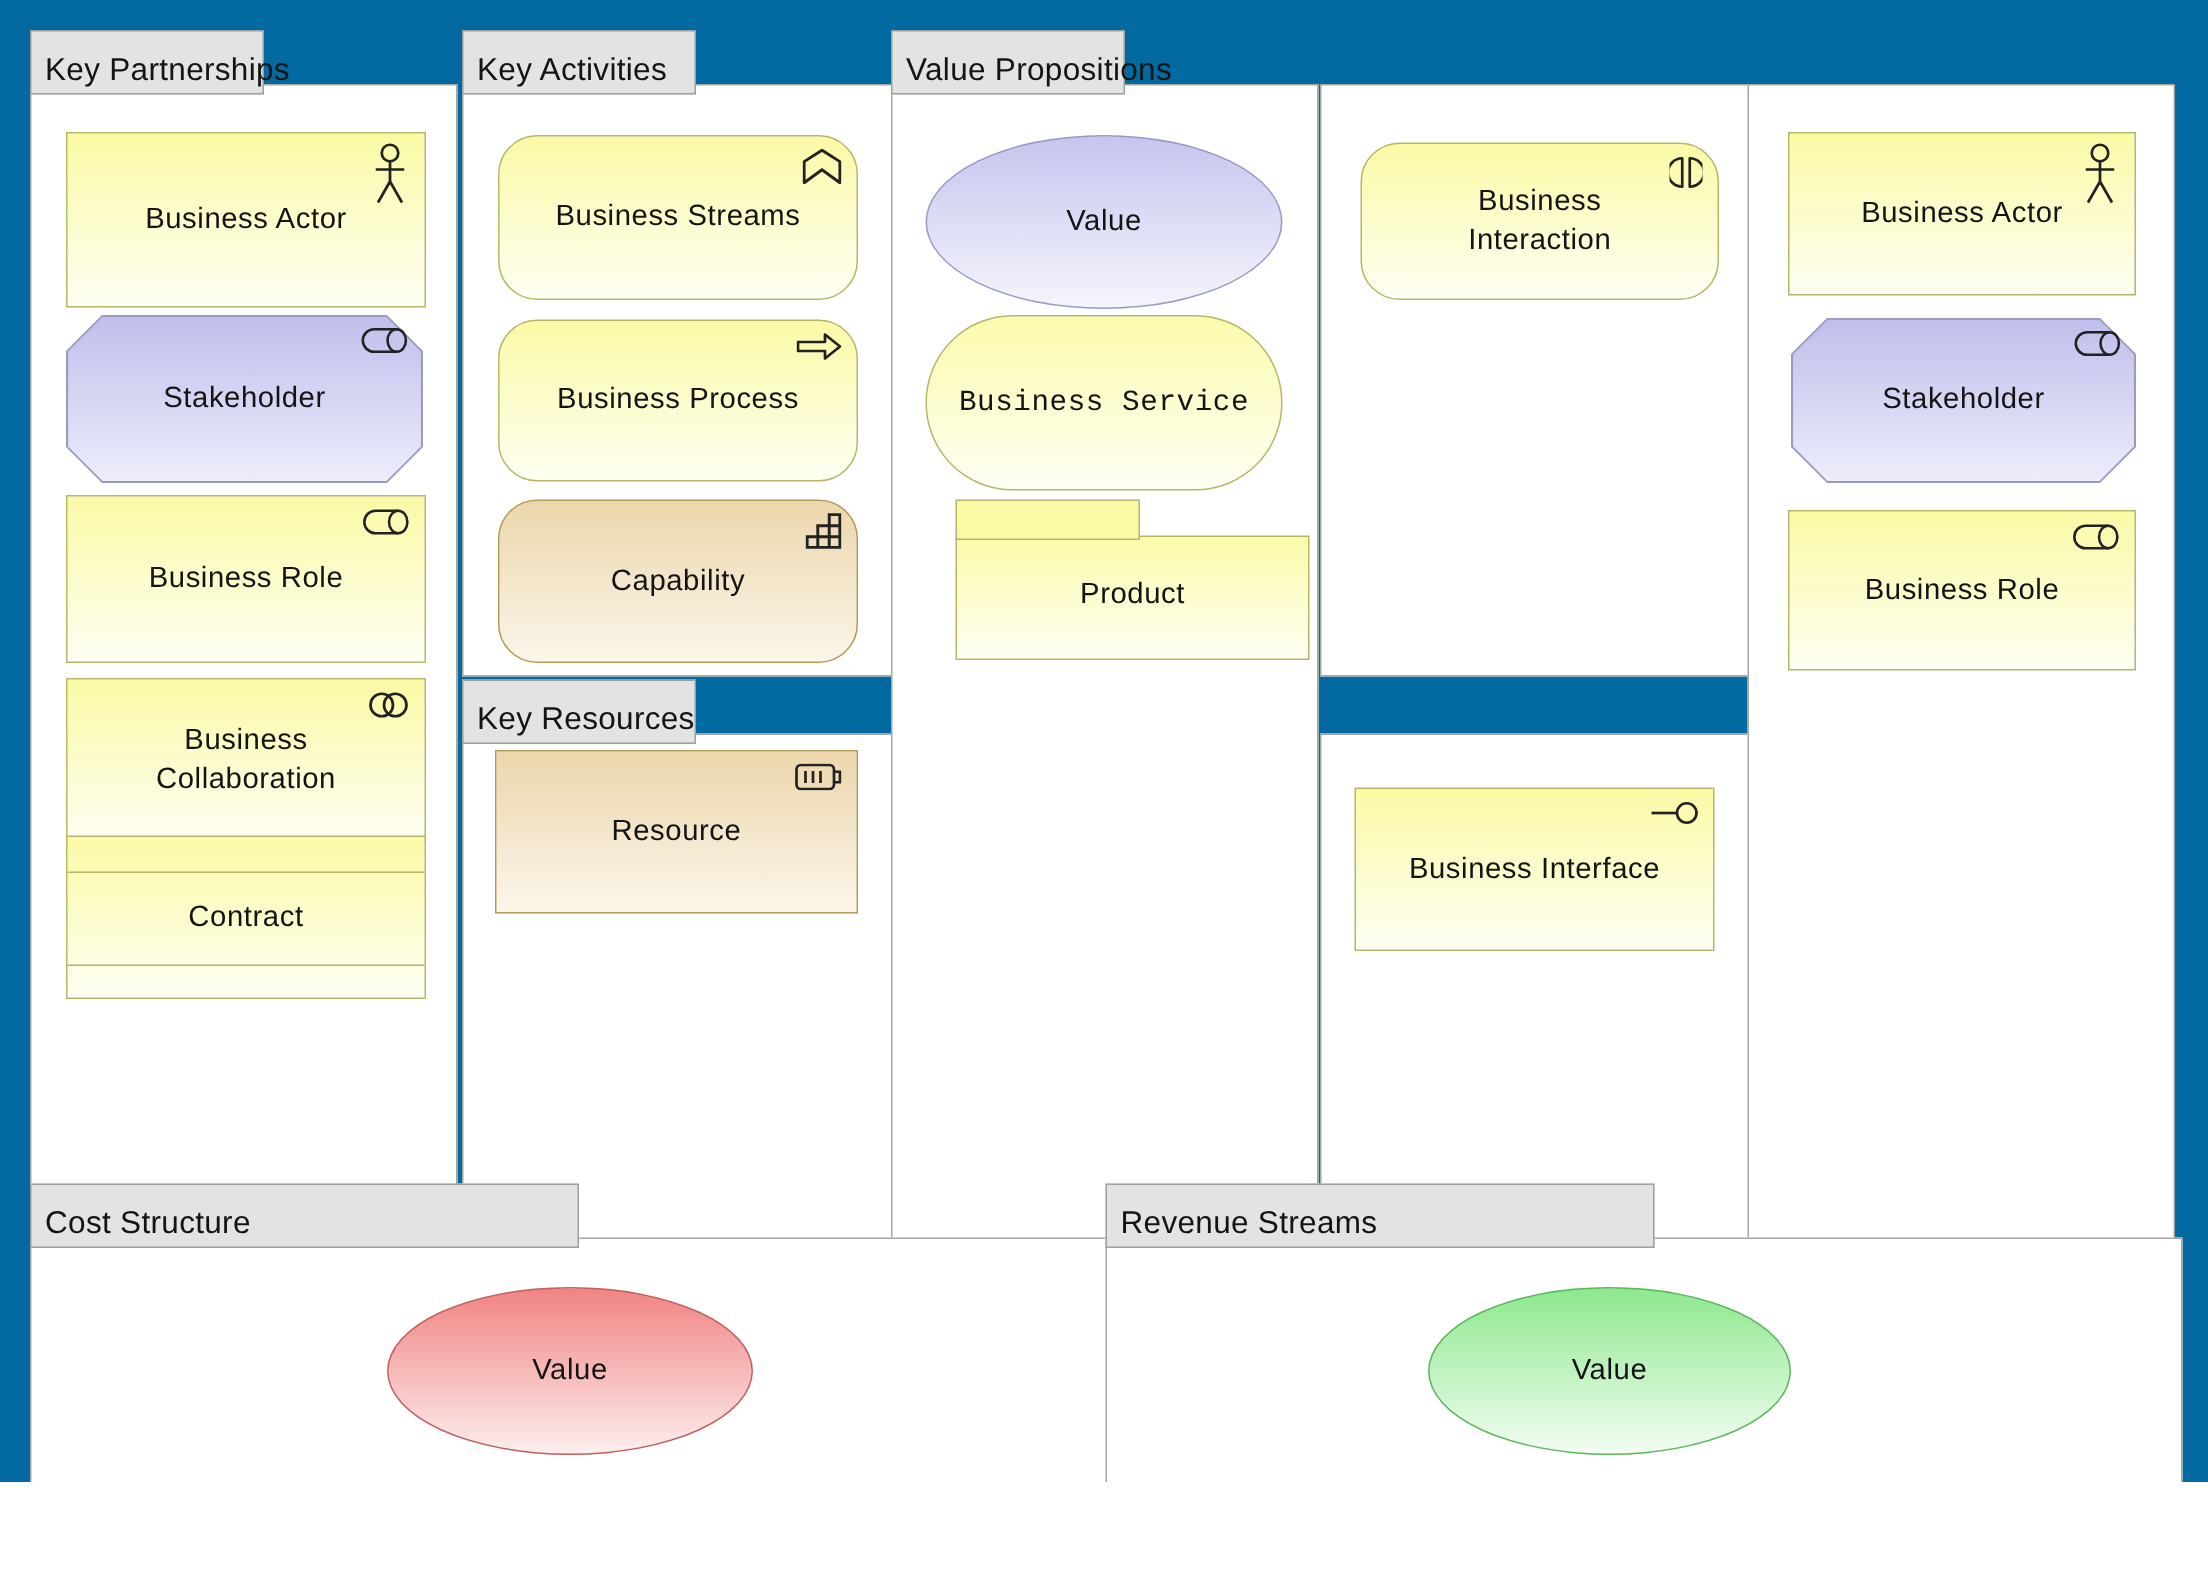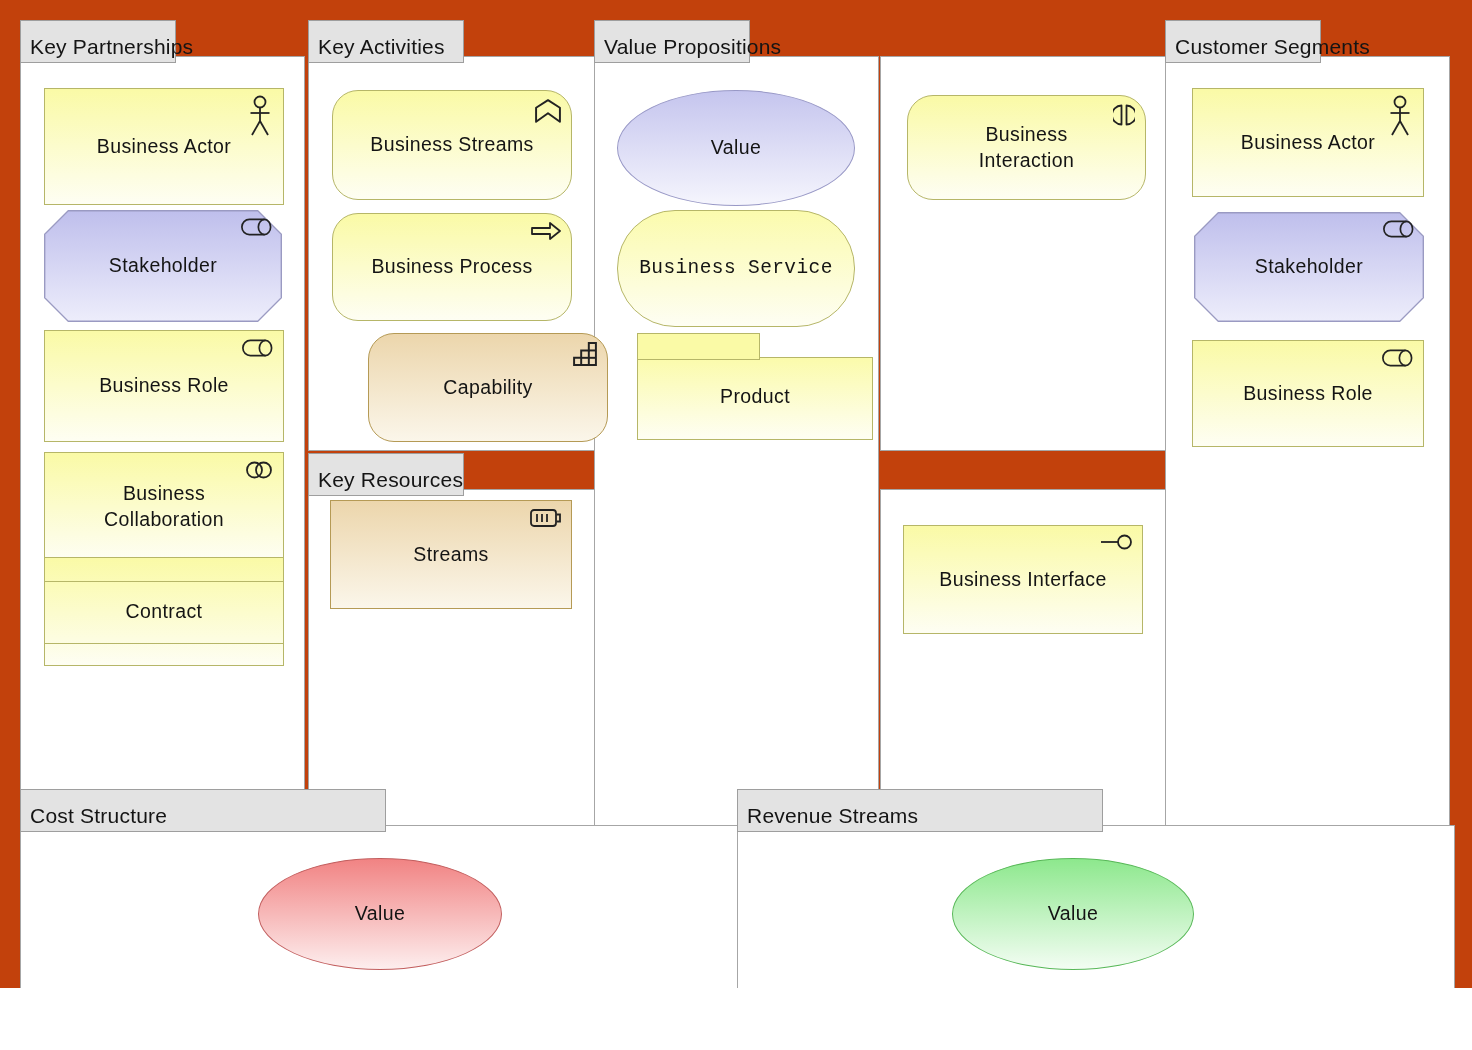--- a/index.html
+++ b/index.html
@@ -1,37 +1,37 @@
 <!DOCTYPE html>
 <html><head>
 <meta charset="utf-8">
 <style>
   html,body{margin:0;padding:0;background:#ffffff;}
-  .canvas{position:relative;width:1472px;height:988px;background:#c2410c;overflow:hidden;
+  .canvas{position:relative;width:1472px;height:988px;background:#0369a1;overflow:hidden;
           font-family:"Liberation Sans","DejaVu Sans",sans-serif;color:#141414;}
 
   
   .group{position:absolute;background:#ffffff;border:1.4px solid #a6a6a6;z-index:1;}
 
   
   .tab{position:absolute;height:36px;background:#e3e3e3;border:1.4px solid #9e9e9e;
        display:flex;align-items:flex-end;padding:0 0 5px 9px;font-size:21px;
        white-space:nowrap;z-index:3;line-height:1;letter-spacing:.01em;}
 
   
   .node{position:absolute;display:flex;align-items:center;justify-content:center;
         text-align:center;font-size:19.5px;letter-spacing:.02em;z-index:2;line-height:1.3;}
   .label{position:relative;z-index:2;}
 
   
   .ysq{background:linear-gradient(180deg,#fafaa6 0%,#fefef3 100%);border:1.3px solid #b6b668;}
   .yround{background:linear-gradient(180deg,#fafaa6 0%,#fefef3 100%);border:1.3px solid #b6b668;border-radius:26px;}
   .pill{background:linear-gradient(180deg,#fbfbad 0%,#fefef3 100%);border:1.3px solid #b6b668;border-radius:58px;font-family:Liberation Mono, monospace;}
   .tansq{background:linear-gradient(180deg,#ecd6ac 0%,#fbf6ea 100%);border:1.3px solid #b59a55;}
-  .tanround{background:linear-gradient(180deg,#ecd6ac 0%,#fbf6ea 100%);border:1.3px solid #b59a55;border-radius:26px;margin-left:36px;}
+  .tanround{background:linear-gradient(180deg,#ecd6ac 0%,#fbf6ea 100%);border:1.3px solid #b59a55;border-radius:26px;}
   .val-blue{background:linear-gradient(180deg,#c5c5ee 0%,#f5f5fd 100%);border:1.4px solid #9898c6;border-radius:50%;}
   .val-red{background:linear-gradient(180deg,#f18383 0%,#fdeeee 100%);border:1.4px solid #c25e5e;border-radius:50%;}
   .val-green{background:linear-gradient(180deg,#8de88d 0%,#f3fdf3 100%);border:1.4px solid #58b858;border-radius:50%;}
 
   
   .oct-border{position:absolute;inset:0;background:#9a9ac2;z-index:0;
     clip-path:polygon(24px 0,calc(100% - 24px) 0,100% 24px,100% calc(100% - 24px),
     calc(100% - 24px) 100%,24px 100%,0 calc(100% - 24px),0 24px);}
   .oct-fill{position:absolute;inset:1.4px;background:linear-gradient(180deg,#bfbfec 0%,#ededfb 100%);z-index:1;
     clip-path:polygon(23px 0,calc(100% - 23px) 0,100% 23px,100% calc(100% - 23px),
@@ -68,23 +68,20 @@
 
   <div class="tab" style="left:20px;top:20px;width:145px">
       <span>Key Partnerships</span>
     </div>
   <div class="tab" style="left:308px;top:20px;width:145px">
       <span>Key Activities</span>
     </div>
   <div class="tab" style="left:594px;top:20px;width:145px">
       <span>Value Propositions</span>
     </div>
-  <div class="tab" style="left:1165px;top:20px;width:145px">
-      <span>Customer Segments</span>
-    </div>
   <div class="tab" style="left:308px;top:453px;width:145px">
       <span>Key Resources</span>
     </div>
   <div class="tab" style="left:20px;top:789px;width:355px">
       <span>Cost Structure</span>
     </div>
   <div class="tab" style="left:737px;top:789px;width:355px">
       <span>Revenue Streams</span>
     </div>
 
@@ -173,21 +170,21 @@
   <div class="node tansq" style="left:330px;top:500px;width:240px;height:107px">
     <span class="icon">
       <svg width="31" height="18" viewBox="0 0 31 18" stroke-width="1.7">
           <rect x="1" y="1" width="25" height="16" rx="3"></rect>
           <path d="M26.5 5.5 H30 V12.5 H26.5"></path>
           <line x1="7" y1="5" x2="7" y2="13"></line>
           <line x1="12" y1="5" x2="12" y2="13"></line>
           <line x1="17" y1="5" x2="17" y2="13"></line>
         </svg>
     </span>
-    <span class="label">Streams</span>
+    <span class="label">Resource</span>
   </div>
 
   <div class="node val-blue" style="left:617px;top:90px;width:236px;height:114px">
     <span class="label">Value</span>
   </div>
 
   <div class="node pill" style="left:617px;top:210px;width:236px;height:115px">
     <span class="label">Business Service</span>
   </div>
 

